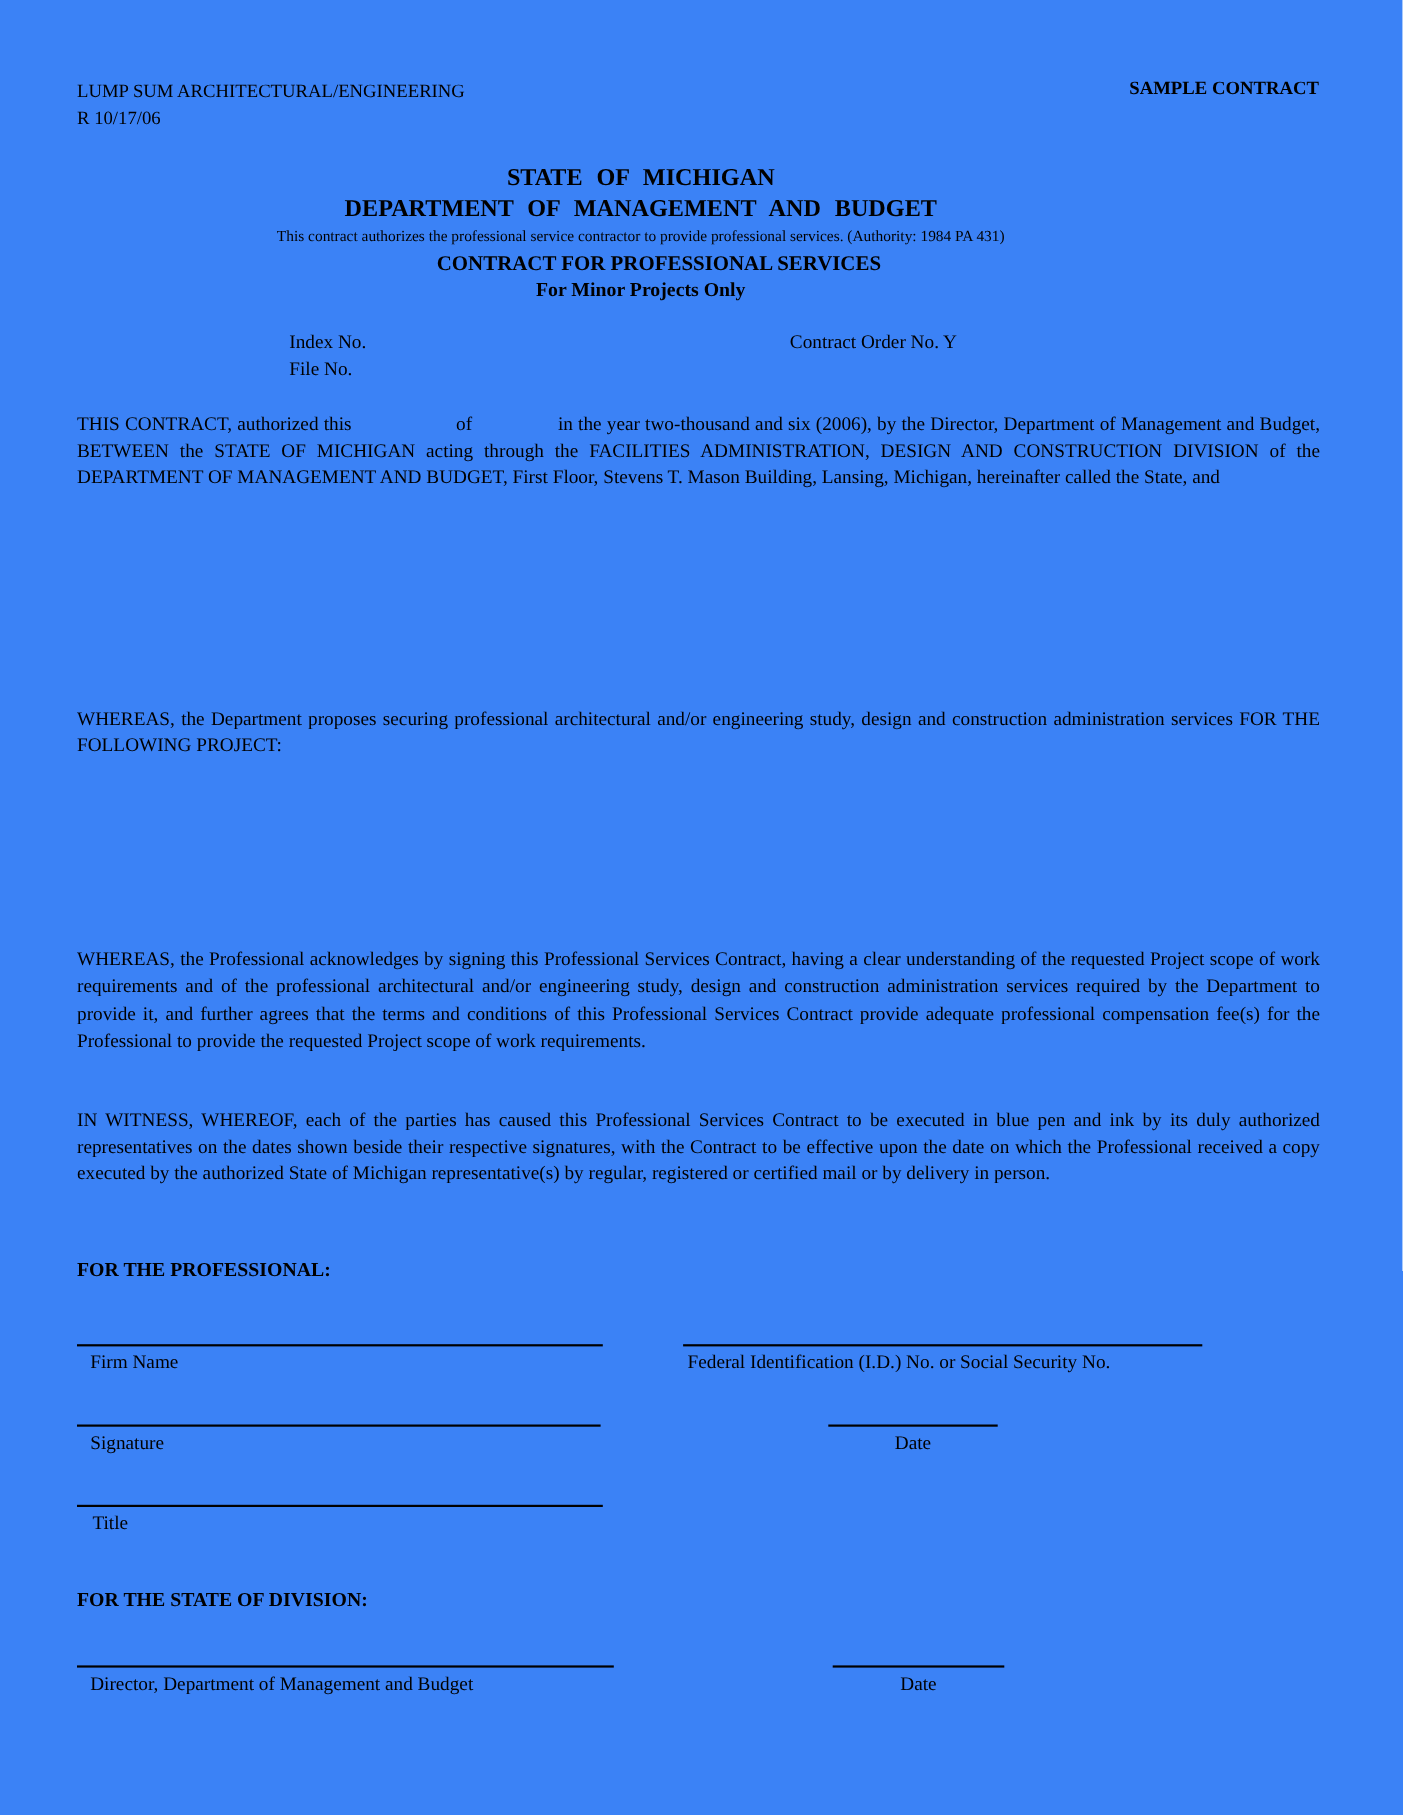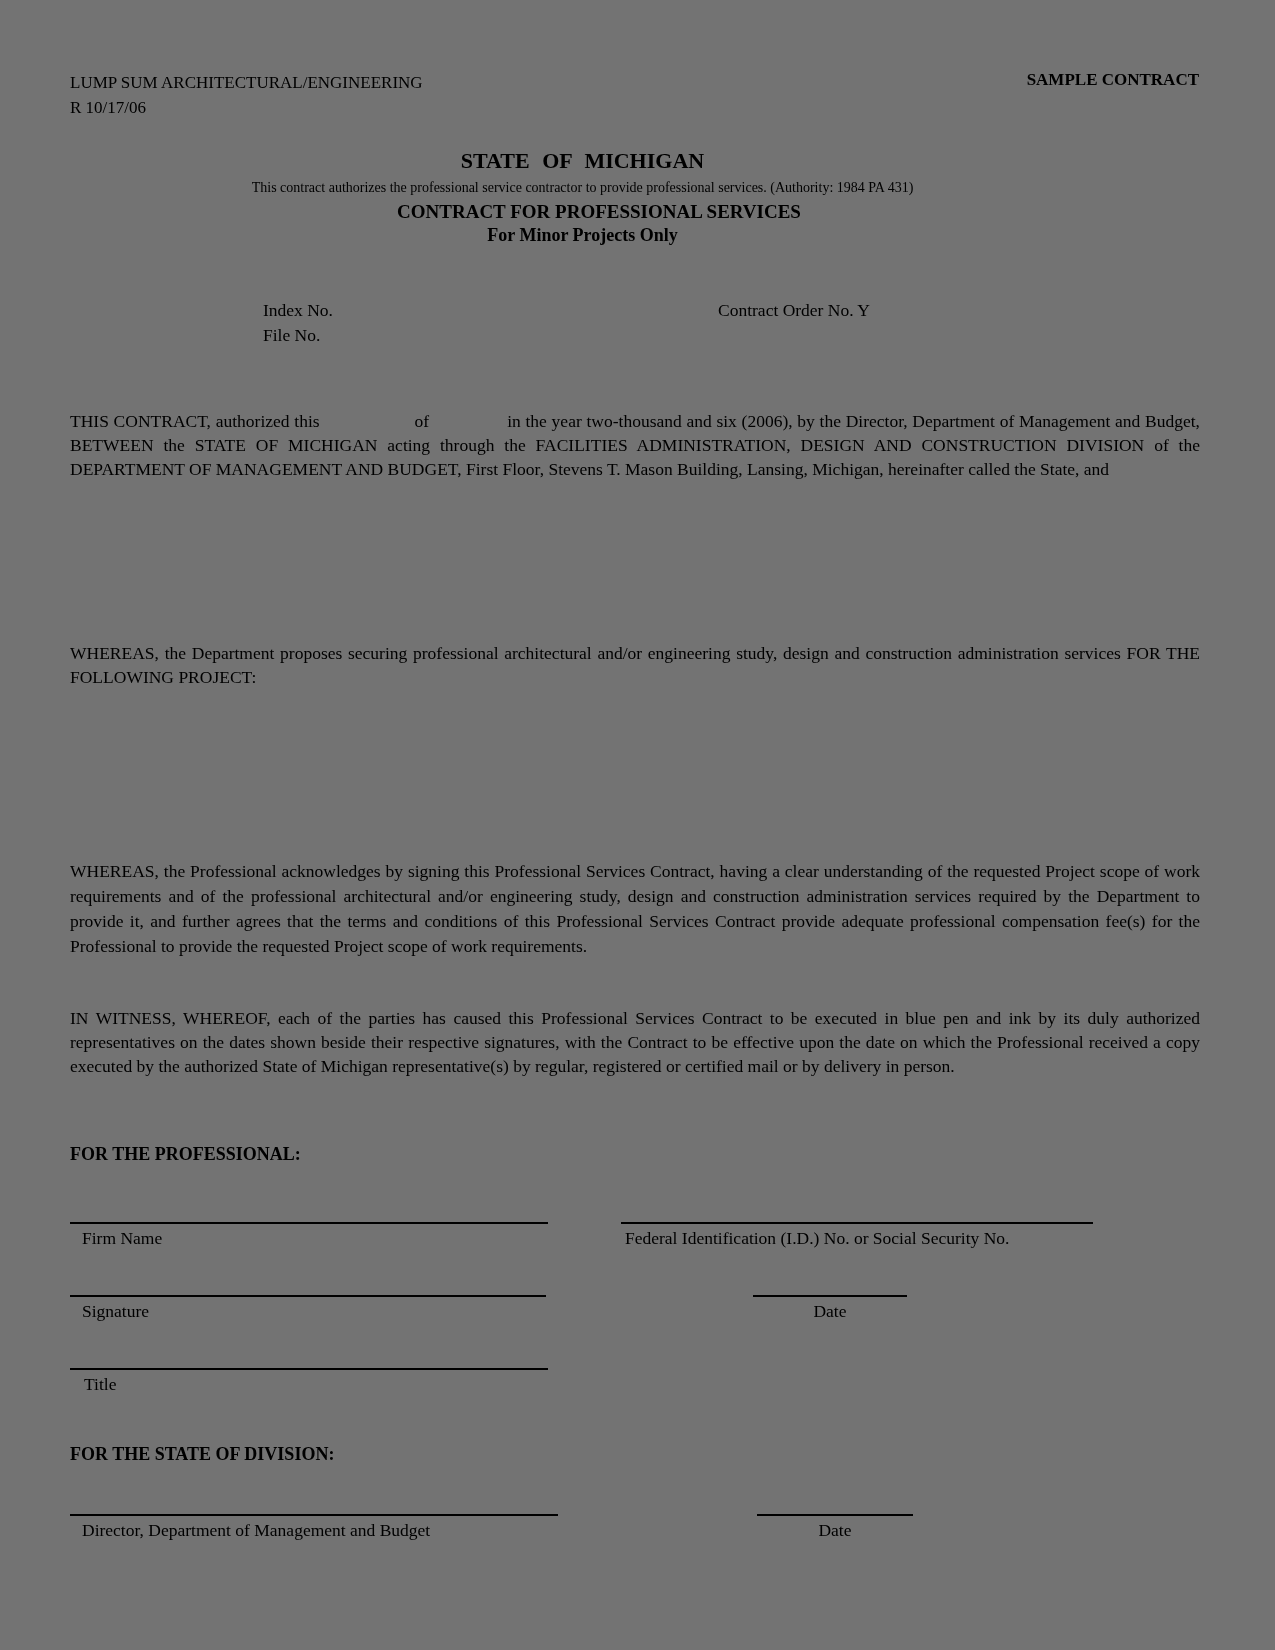--- a/index.html
+++ b/index.html
@@ -4,21 +4,21 @@
 <style>
   html, body {
     margin: 0;
     padding: 0;
     background: #ffffff;
   }
   .page {
     position: relative;
     width: 1275px;
     height: 1650px;
-    background: #737373;
+    background: #3b82f6;
     color: #000000;
     font-family: "Liberation Serif", "DejaVu Serif", serif;
     font-size: 17.5px;
     overflow: hidden;
   }
   .abs { position: absolute; }
 
   .hdr-left { top: 70px; left: 70px; line-height: 25px; font-size: 17px; }
   .hdr-right { top: 70px; right: 76px; font-size: 17px; font-weight: bold; text-align: right; }
 
@@ -31,21 +31,21 @@
   .ref-index { top: 300px; left: 263px; }
   .ref-file  { top: 325px; left: 263px; }
   .ref-order { top: 300px; left: 718px; }
 
   .para {
     left: 70px;
     width: 1130px;
     line-height: 24px;
     text-align: justify;
   }
-  .para-auth { top: 373px; margin-top: 36px; }
+  .para-auth { top: 373px; }
   .para-prime { top: 591px; text-align: left; }
   .para-whereas-dept { top: 641px; }
   .para-whereas-prof { top: 859px; line-height: 25px; }
   .para-witness { top: 1006px; }
 
   .blank-gap {
     display: inline-block;
     height: 1px;
     vertical-align: baseline;
   }
@@ -73,20 +73,21 @@
 <div class="page">
 
   <div class="abs hdr-left">
     <div>LUMP SUM ARCHITECTURAL/ENGINEERING</div>
     <div>R 10/17/06</div>
   </div>
   <div class="abs hdr-right">SAMPLE CONTRACT</div>
 
   <div class="abs title-block">
     <div class="title-main">STATE OF MICHIGAN</div>
+    <div class="title-main">DEPARTMENT OF MANAGEMENT AND BUDGET</div>
     <div class="title-note">This contract authorizes the professional service contractor to provide professional  services.  (Authority:  1984 PA 431)</div>
     <div class="title-sub">CONTRACT FOR PROFESSIONAL SERVICES</div>
     <div class="title-sub2">For Minor Projects Only</div>
   </div>
 
   <div class="abs ref-index">Index No.</div>
   <div class="abs ref-file">File No.</div>
   <div class="abs ref-order">Contract Order No. Y</div>
 
   <div class="abs para para-auth">

